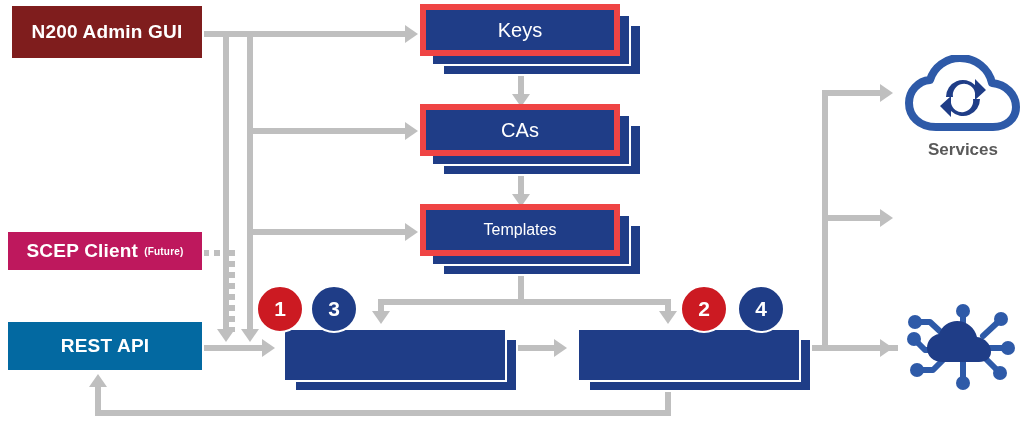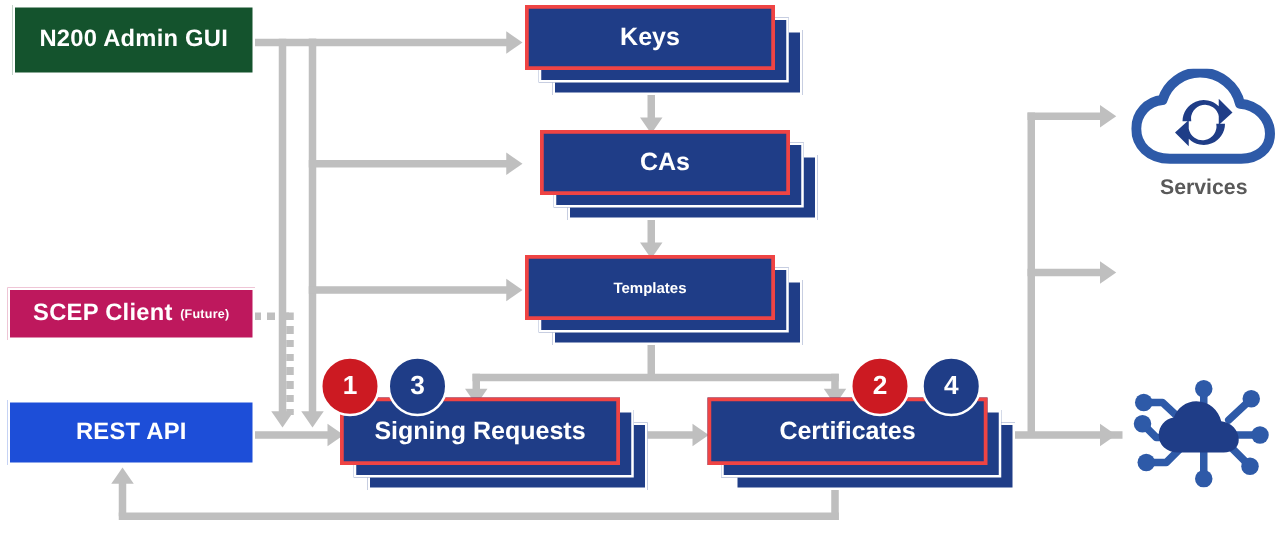--- a/index.html
+++ b/index.html
@@ -17,41 +17,41 @@
     position:absolute;
     display:flex;align-items:center;justify-content:center;
     box-sizing:border-box;
     color:#ffffff;
     font-weight:bold;
     letter-spacing:.2px;
     text-align:center;
     border:2px solid #ffffff;
     z-index:20;
   }
-  .node.red{background:#14532d;}
-  .node.blue{background:#1d4ed8;}
+  .node.red{background:#7f1d1d;}
+  .node.blue{background:#0369a1;}
   .node.gray{background:#be185d;}
 
   
   .stack{position:absolute;z-index:18;}
   .stack .sheet{
     position:absolute;
     background:#1F3D87;
     border:2px solid #ffffff;
     box-sizing:border-box;
   }
   .stack .sheet.s2{z-index:1;}
   .stack .sheet.s1{z-index:2;}
   .stack .front{
     position:absolute;
     background:#1F3D87;
-    border:3px solid #ef4444;
+    border:6px solid #ef4444;
     box-sizing:border-box;
     display:flex;align-items:center;justify-content:center;
-    color:#fff;font-weight:bold;
+    color:#fff;font-weight:normal;
     z-index:3;
   }
 
   
   .ln{position:absolute;background:#BFBFBF;z-index:8;}
   .ln.h{height:6px;}
   .ln.v{width:6px;}
 
   .dot{position:absolute;z-index:8;}
   .dot.v{
@@ -163,50 +163,44 @@
   </div>
 
   <div class="stack" style="left:420px;top:4px;width:226px;height:74px;">
     <div class="sheet s2" style="left:22px;top:20px;width:200px;height:52px;"></div>
     <div class="sheet s1" style="left:11px;top:10px;width:200px;height:52px;"></div>
     <div class="front" style="left:0px;top:0px;width:200px;height:52px;font-size:20px;">
       <span>Keys</span>
     </div>
   </div>
 
-  <div class="stack" style="left:432px;top:104px;width:226px;height:74px;">
+  <div class="stack" style="left:420px;top:104px;width:226px;height:74px;">
     <div class="sheet s2" style="left:22px;top:20px;width:200px;height:52px;"></div>
     <div class="sheet s1" style="left:11px;top:10px;width:200px;height:52px;"></div>
     <div class="front" style="left:0px;top:0px;width:200px;height:52px;font-size:20px;">
       <span>CAs</span>
     </div>
   </div>
 
   <div class="stack" style="left:420px;top:204px;width:226px;height:74px;">
     <div class="sheet s2" style="left:22px;top:20px;width:200px;height:52px;"></div>
     <div class="sheet s1" style="left:11px;top:10px;width:200px;height:52px;"></div>
-    <div class="front" style="left:0px;top:0px;width:200px;height:52px;font-size:12px;">
+    <div class="front" style="left:0px;top:0px;width:200px;height:52px;font-size:16px;">
       <span>Templates</span>
     </div>
   </div>
 
   <div class="stack" style="left:272px;top:318px;width:250px;height:76px;">
     <div class="sheet s2" style="left:22px;top:20px;width:224px;height:54px;"></div>
     <div class="sheet s1" style="left:11px;top:10px;width:224px;height:54px;"></div>
-    <div class="front" style="left:0px;top:0px;width:224px;height:54px;font-size:20px;">
-      <span>Signing Requests</span>
-    </div>
   </div>
 
   <div class="stack" style="left:566px;top:318px;width:250px;height:76px;">
     <div class="sheet s2" style="left:22px;top:20px;width:224px;height:54px;"></div>
     <div class="sheet s1" style="left:11px;top:10px;width:224px;height:54px;"></div>
-    <div class="front" style="left:0px;top:0px;width:224px;height:54px;font-size:20px;">
-      <span>Certificates</span>
-    </div>
   </div>
 
   <div class="badge red" style="left:256px;top:285px;">
     <span>1</span>
   </div>
   <div class="badge blue" style="left:310px;top:285px;">
     <span>3</span>
   </div>
   <div class="badge red" style="left:680px;top:285px;">
     <span>2</span>

